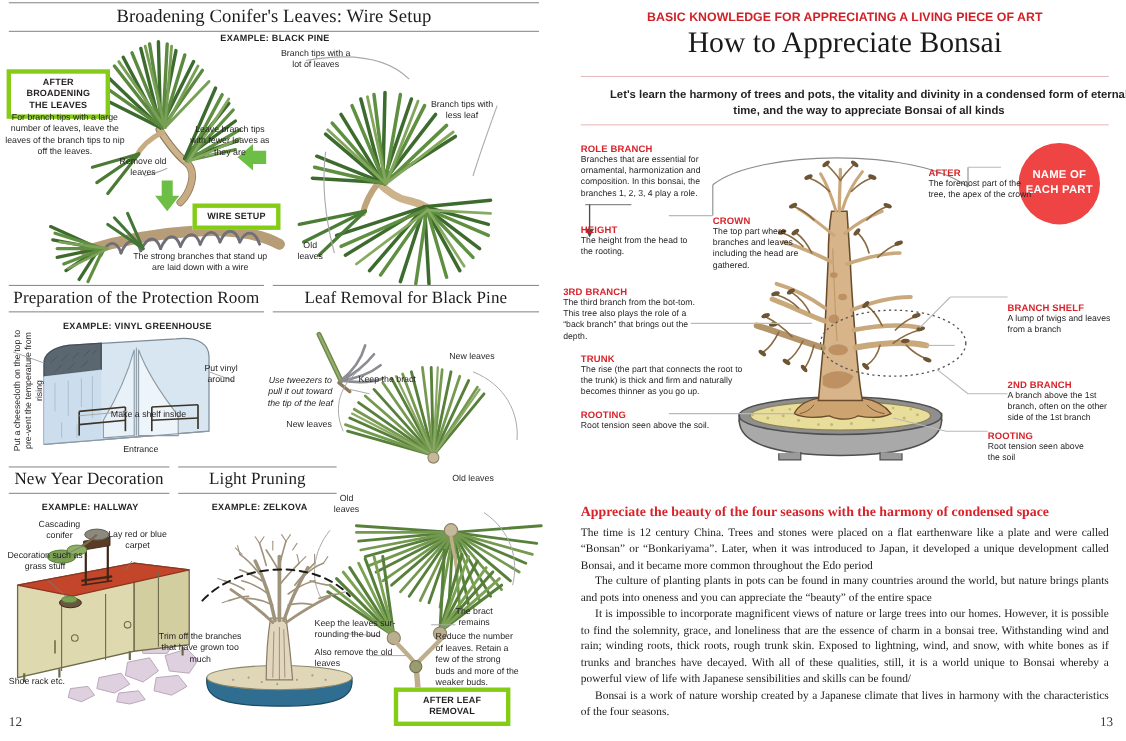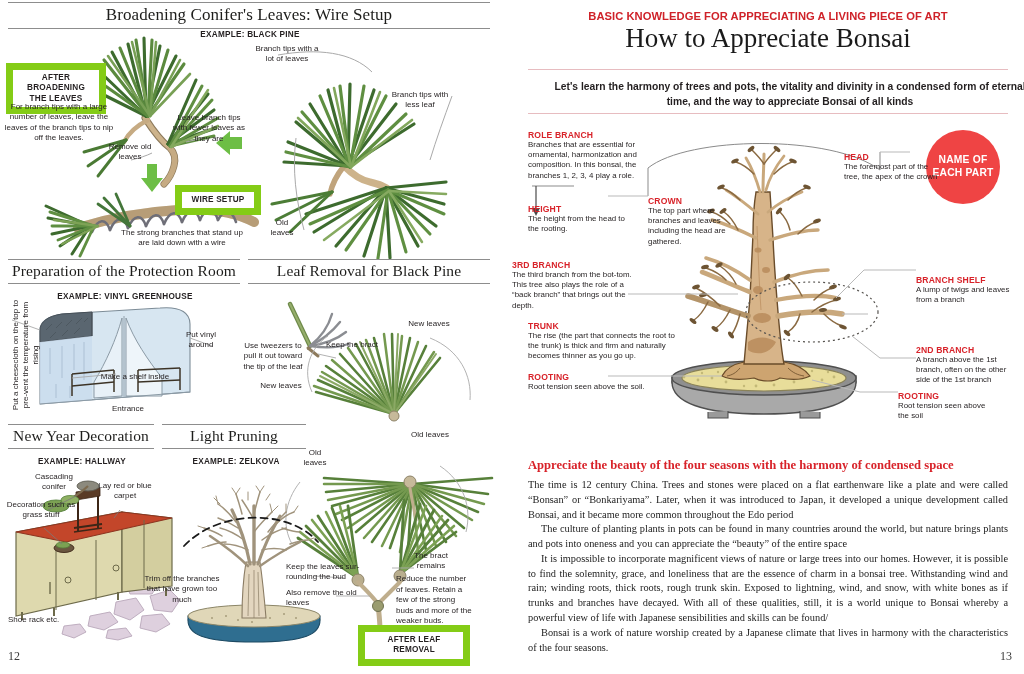--- a/index.html
+++ b/index.html
@@ -37,21 +37,21 @@
   .sect-title.sm{font-size:15.5px;}
   .example-label{
     font-size:8.2px;font-weight:bold;letter-spacing:0.25px;text-align:center;color:#231f20;
   }
   .note{
     font-size:8px;line-height:1.3;color:#231f20;
   }
   .note.c{text-align:center;}
   .note.r{text-align:left;}
   .boxed{
-    border:7px solid #84cc16;
+    border:4px solid #84cc16;
     font-size:8.2px;font-weight:600;letter-spacing:.2px;
     padding:3px 5px;text-align:center;line-height:1.25;background:#fff;
   }
 
   
   svg{display:block;overflow:visible;}
   .absfill{position:absolute;left:0;top:0;}
 
   
   .kicker{
@@ -488,21 +488,21 @@
       <path d="M186,42 C216,54 228,80 226,104" stroke="#a9a9a9" stroke-width=".9" fill="none"></path>
       <path d="M68,96 C58,74 66,52 84,40" stroke="#a9a9a9" stroke-width=".9" fill="none"></path>
       <path d="M196,170 C220,186 228,212 222,236" stroke="#a9a9a9" stroke-width=".9" fill="none"></path>
       <path d="M56,186 C40,206 38,230 48,248" stroke="#a9a9a9" stroke-width=".9" fill="none"></path>
 
       <path d="M70,280 L100,282" stroke="#a9a9a9" stroke-width=".9" fill="none"></path>
       <path d="M92,300 L126,300" stroke="#a9a9a9" stroke-width=".9" fill="none"></path>
       <path d="M148,272 L170,272" stroke="#a9a9a9" stroke-width=".9" fill="none"></path>
     </svg>
 
-    <div class="note c" style="position:absolute;left:243px;top:341px;width:60px;">Use tweezers to pull it out toward the tip of the leaf</div>
+    <div class="note c" style="position:absolute;left:243px;top:341px;width:60px;font-style:italic;">Use tweezers to pull it out toward the tip of the leaf</div>
     <div class="note c" style="position:absolute;left:320px;top:340px;width:64px;">Keep the bract</div>
     <div class="note c" style="position:absolute;left:403px;top:319px;width:52px;">New leaves</div>
     <div class="note c" style="position:absolute;left:255px;top:381px;width:52px;">New leaves</div>
     <div class="note c" style="position:absolute;left:406px;top:430px;width:48px;">Old leaves</div>
     <div class="note c" style="position:absolute;left:298px;top:448px;width:34px;">Old leaves</div>
     <div class="note r" style="position:absolute;left:286px;top:562px;width:82px;">Keep the leaves sur-rounding the bud</div>
     <div class="note r" style="position:absolute;left:286px;top:588px;width:82px;">Also remove the old leaves</div>
     <div class="note c" style="position:absolute;left:404px;top:551px;width:54px;">The bract remains</div>
     <div class="note" style="position:absolute;left:396px;top:574px;width:78px;line-height:1.32;">Reduce the number of leaves. Retain a few of the strong buds and more of the weaker buds.</div>
     <div class="boxed" style="position:absolute;left:358px;top:625px;width:88px;">AFTER LEAF REMOVAL</div>
@@ -825,21 +825,21 @@
       <div class="ann-h">ROOTING</div>
       <div class="ann-b">Root tension seen above the soil.</div>
     </div>
 
     <div class="ann" style="left:136px;top:196px;width:92px;">
       <div class="ann-h">CROWN</div>
       <div class="ann-b">The top part where branches and leaves including the head are gathered.</div>
     </div>
 
     <div class="ann" style="left:332px;top:152px;width:96px;">
-      <div class="ann-h">HEAD</div>
+      <div class="ann-h">AFTER</div>
       <div class="ann-b">The foremost part of the tree, the apex of the crown</div>
     </div>
     <div class="ann" style="left:404px;top:275px;width:96px;">
       <div class="ann-h">BRANCH SHELF</div>
       <div class="ann-b">A lump of twigs and leaves from a branch</div>
     </div>
     <div class="ann" style="left:404px;top:345px;width:96px;">
       <div class="ann-h">2ND BRANCH</div>
       <div class="ann-b">A branch above the 1st branch, often on the other side of the 1st branch</div>
     </div>

